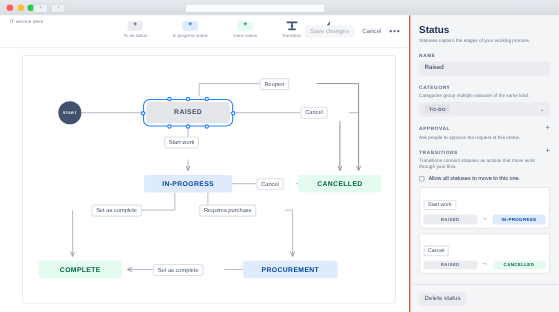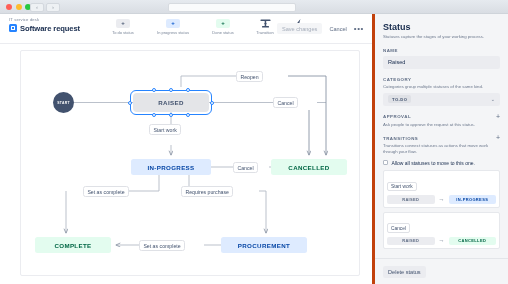--- a/index.html
+++ b/index.html
@@ -113,21 +113,21 @@
 
   .elabel {
     position:absolute; background:#fff; border:1px solid #dfe1e6;
     border-radius:2.5px; font-size:5.2px; color:#42526e;
     padding:1.6px 3.4px; white-space:nowrap;
   }
 
   
   .sidebar {
     position:absolute; left:372px; top:14px; width:136px; height:270px;
-    background:#f4f5f7; border-left:3px solid #c2410c;
+    background:#f4f5f7; border-left:1px solid #c2410c;
     padding:8px 8px 0 8px; overflow:hidden;
   }
   .sb-title { font-size:9px; font-weight:bold; color:#172b4d; }
   .sb-sub { font-size:4.3px; color:#6b778c; margin-top:2px; line-height:1.35; }
   .sb-lbl {
     font-size:4.4px; font-weight:bold; color:#5e6c84;
     letter-spacing:.5px; margin-top:8px;
   }
   .sb-field {
     margin-top:3px; height:13px; background:#ebecf0; border-radius:2px;
@@ -193,24 +193,20 @@
     <div class="navbtns">
       <div class="navbtn">‹</div>
       <div class="navbtn">›</div>
     </div>
     <div class="urlbar" title=""></div>
   </div>
 
   <div class="header">
     <div class="crumbs">
       <div class="crumb-top">IT service desk</div>
-      <div class="crumb-main">
-        <div class="proj-icon"></div>
-        <div class="crumb-title">Software request</div>
-      </div>
     </div>
 
     <div class="tools">
       <div class="tool">
         <div class="tool-chip todo">+</div>
         <div class="tool-lbl">To do status</div>
       </div>
       <div class="tool">
         <div class="tool-chip prog">+</div>
         <div class="tool-lbl">In progress status</div>

